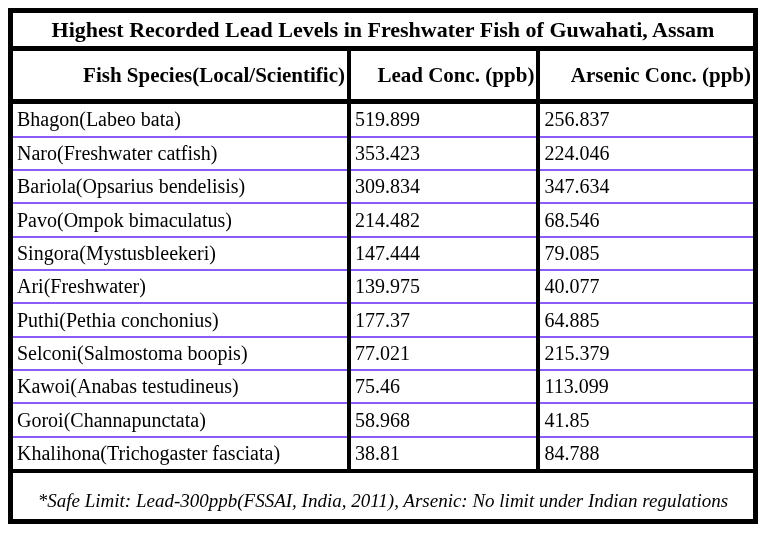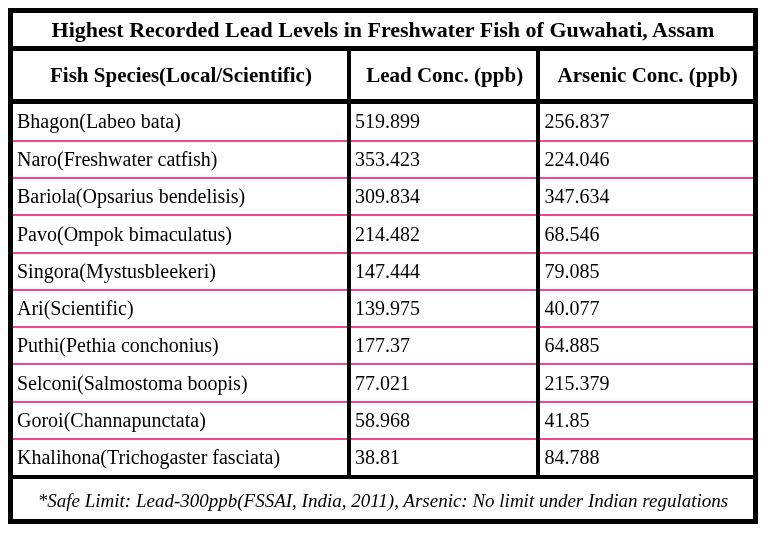--- a/index.html
+++ b/index.html
@@ -43,21 +43,21 @@
     white-space: nowrap;
     overflow: hidden;
   }
   table.data-table {
     flex: 1 1 auto;
     width: 100%;
     border-collapse: collapse;
     table-layout: fixed;
   }
   table.data-table th {
-    text-align: center;
+    text-align: right;
     vertical-align: middle;
     font-weight: bold;
     font-size: 21px;
     height: 48px;
     padding: 0 2px 0 4px;
     border-bottom: 5px solid #000000;
     white-space: nowrap;
     overflow: hidden;
     margin-left: 8px;
   }
@@ -65,35 +65,35 @@
     text-align: left;
     vertical-align: middle;
     font-size: 20px;
     height: 25px;
     padding: 0 2px 0 4px;
     white-space: nowrap;
     overflow: hidden;
     margin-left: 28px;
   }
   table.data-table tbody tr + tr td {
-    border-top: 2px solid #ec4899;
+    border-top: 2px solid #8b5cf6;
   }
   table.data-table th.col-lead,
   table.data-table td.col-lead {
     border-left: 4px solid #000000;
     border-right: 4px solid #000000;
   }
   .footnote {
     flex: 0 0 auto;
     border-top: 4px solid #000000;
     text-align: center;
     font-style: italic;
     font-size: 19px;
     line-height: 24px;
-    padding: 10px 2px 6px 2px;
+    padding: 16px 2px 6px 2px;
     white-space: nowrap;
     overflow: hidden;
   }
 </style>
 </head>
 <body>
 
 <div class="page">
   <div class="table-frame">
 
@@ -137,38 +137,43 @@
     <td class="col-arsenic">68.546</td>
   </tr>
 
   <tr>
     <td class="col-species">Singora(Mystusbleekeri)</td>
     <td class="col-lead">147.444</td>
     <td class="col-arsenic">79.085</td>
   </tr>
 
   <tr>
-    <td class="col-species">Ari(Scientific)</td>
+    <td class="col-species">Ari(Freshwater)</td>
     <td class="col-lead">139.975</td>
     <td class="col-arsenic">40.077</td>
   </tr>
 
 
   <tr>
     <td class="col-species">Puthi(Pethia conchonius)</td>
     <td class="col-lead">177.37</td>
     <td class="col-arsenic">64.885</td>
   </tr>
 
   <tr>
     <td class="col-species">Selconi(Salmostoma boopis)</td>
     <td class="col-lead">77.021</td>
     <td class="col-arsenic">215.379</td>
   </tr>
 
+  <tr>
+    <td class="col-species">Kawoi(Anabas testudineus)</td>
+    <td class="col-lead">75.46</td>
+    <td class="col-arsenic">113.099</td>
+  </tr>
 
   <tr>
     <td class="col-species">Goroi(Channapunctata)</td>
     <td class="col-lead">58.968</td>
     <td class="col-arsenic">41.85</td>
   </tr>
 
 
 
   <tr>

